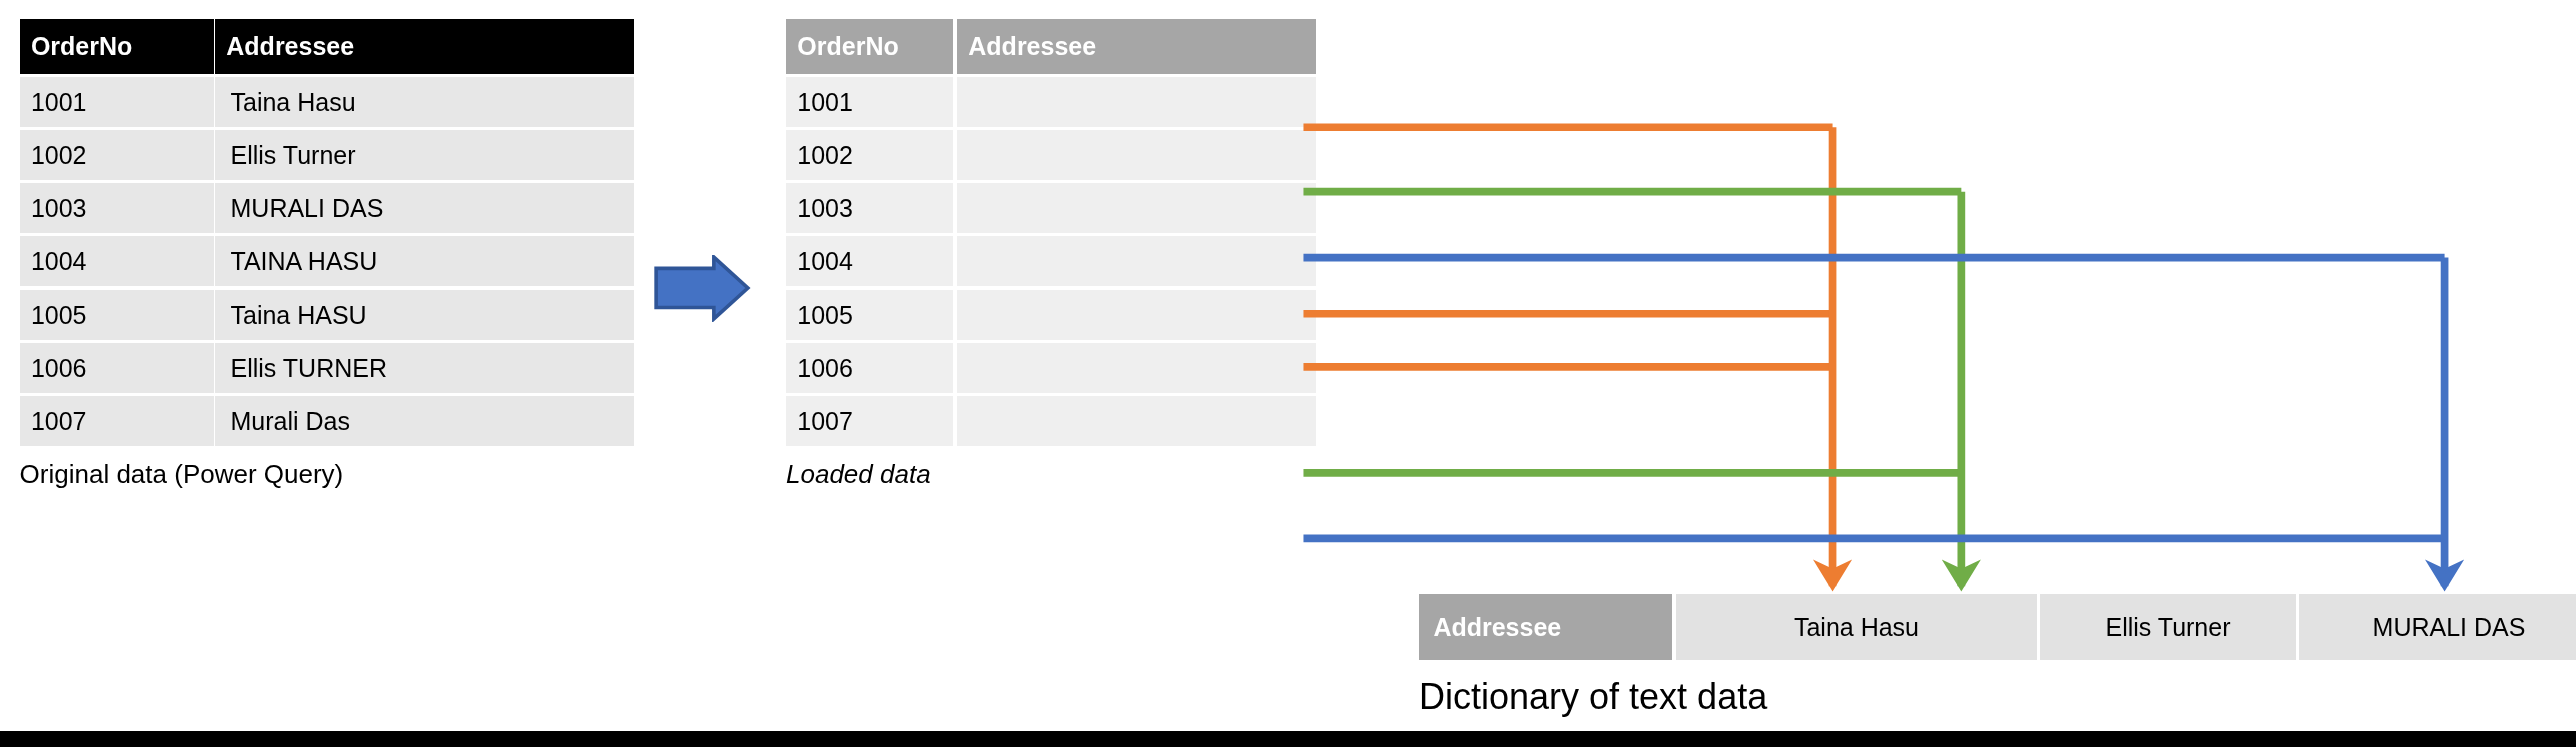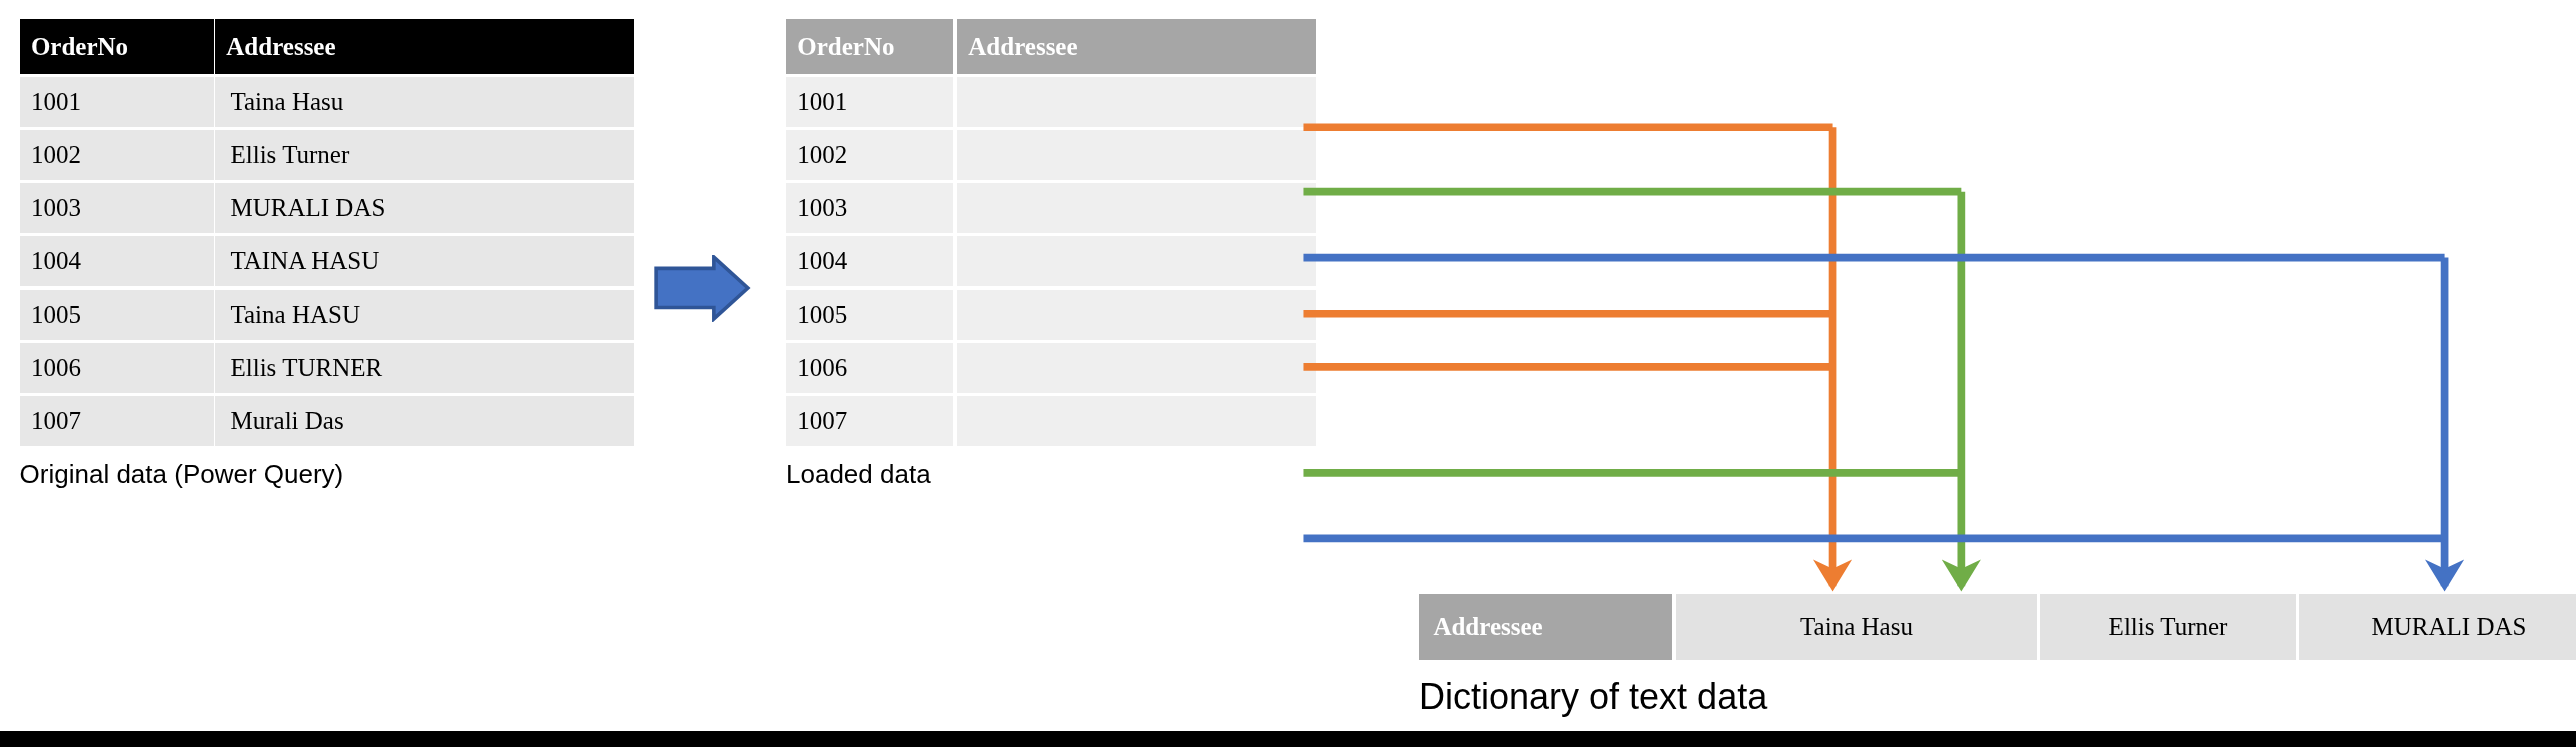--- a/index.html
+++ b/index.html
@@ -12,21 +12,20 @@
   }
   .stage{position:absolute;left:0;top:0;width:2626px;height:747px;}
 
   
   .cell{
     position:absolute;
     display:flex;
     align-items:center;
     box-sizing:border-box;
     white-space:nowrap;
-    font-family:Liberation Serif, serif;
   }
   .hdr-black{background:#000000;color:#ffffff;font-weight:bold;}
   .hdr-gray{background:#a6a6a6;color:#ffffff;font-weight:bold;}
   .body-cell{background:#e7e7e7;color:#000000;}
   .body-cell-light{background:#efefef;color:#000000;}
   .dict-cell{background:#e2e2e2;color:#000000;}
 
   
   .caption{
     position:absolute;
@@ -101,21 +100,21 @@
 
     <div class="cell body-cell-light" style="left:786px;top:290px;width:167px;height:50px;padding-left:11.3px;font-size:25px;">1005</div>
     <div class="cell body-cell-light" style="left:957px;top:290px;width:359px;height:50px;padding-left:15.5px;font-size:25px;"></div>
 
     <div class="cell body-cell-light" style="left:786px;top:343px;width:167px;height:50px;padding-left:11.3px;font-size:25px;">1006</div>
     <div class="cell body-cell-light" style="left:957px;top:343px;width:359px;height:50px;padding-left:15.5px;font-size:25px;"></div>
 
     <div class="cell body-cell-light" style="left:786px;top:396px;width:167px;height:50px;padding-left:11.3px;font-size:25px;">1007</div>
     <div class="cell body-cell-light" style="left:957px;top:396px;width:359px;height:50px;padding-left:15.5px;font-size:25px;"></div>
 
-    <div class="caption" style="left:786px;top:459px;width:530px;font-size:26px;">Loaded data</div>
+    <div class="caption" style="left:786px;top:459px;width:530px;font-size:26px;font-style:italic;">Loaded data</div>
   </div>
 
   <svg class="connectors" viewBox="0 0 5097 1450" width="2626" height="747">
 
     <g stroke="#ed7d31" stroke-width="15" fill="none">
       <path d="M2530,247 H3557"></path>
       <path d="M2530,609 H3557"></path>
       <path d="M2530,712 H3557"></path>
       <path d="M3557,247 V1138"></path>
     </g>

